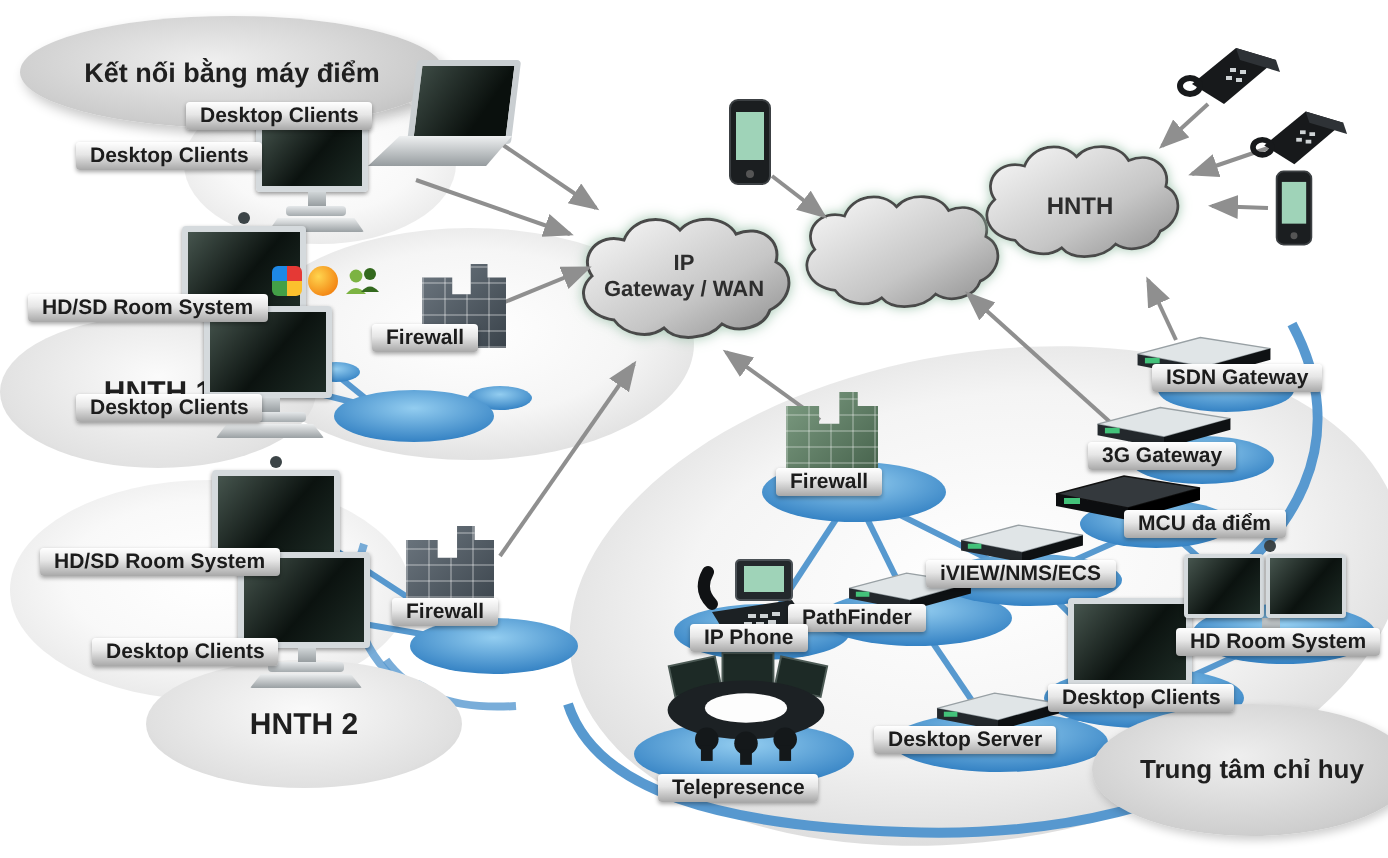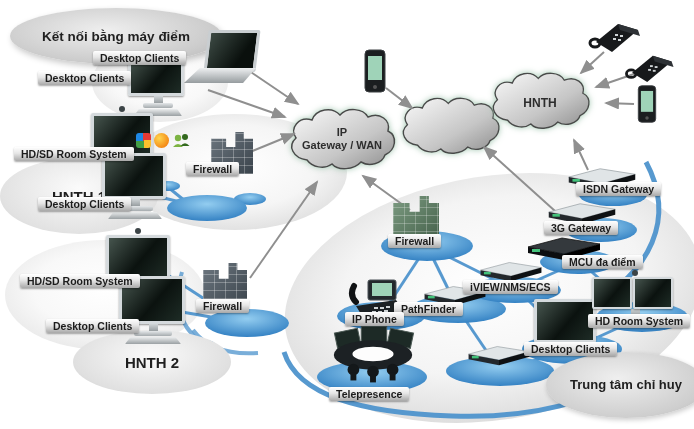--- a/index.html
+++ b/index.html
@@ -374,20 +374,21 @@
   <div class="lbl" style="left:329px;top:387px;">Telepresence</div>
 
   <div class="dev" style="left:458px;top:344px;">
     <svg width="82" height="22" viewBox="0 0 80 26">
       <polygon points="4,12 38,3 76,9 40,19" fill="#e0e5e7" stroke="#98a0a4" stroke-width="0.8"></polygon>
       <polygon points="4,12 40,19 40,25 4,18" fill="#23282c"></polygon>
       <polygon points="40,19 76,9 76,15 40,25" fill="#0e1113"></polygon>
       <rect x="8" y="14" width="8" height="3" fill="#43c27a"></rect>
     </svg>
   </div>
+  <div class="lbl" style="left:437px;top:363px;">Desktop Server</div>
 
   <div class="dev" style="left:534px;top:299px;width:62px;">
     <div class="scr" style="width:56px;height:38px;"></div>
     <div class="stand"></div>
       <div class="base" style="width:34px;"></div>
   </div>
   <div class="lbl" style="left:524px;top:342px;">Desktop Clients</div>
 
   <div class="dev" style="left:592px;top:270px;width:86px;">
     <div class="cam"></div>

